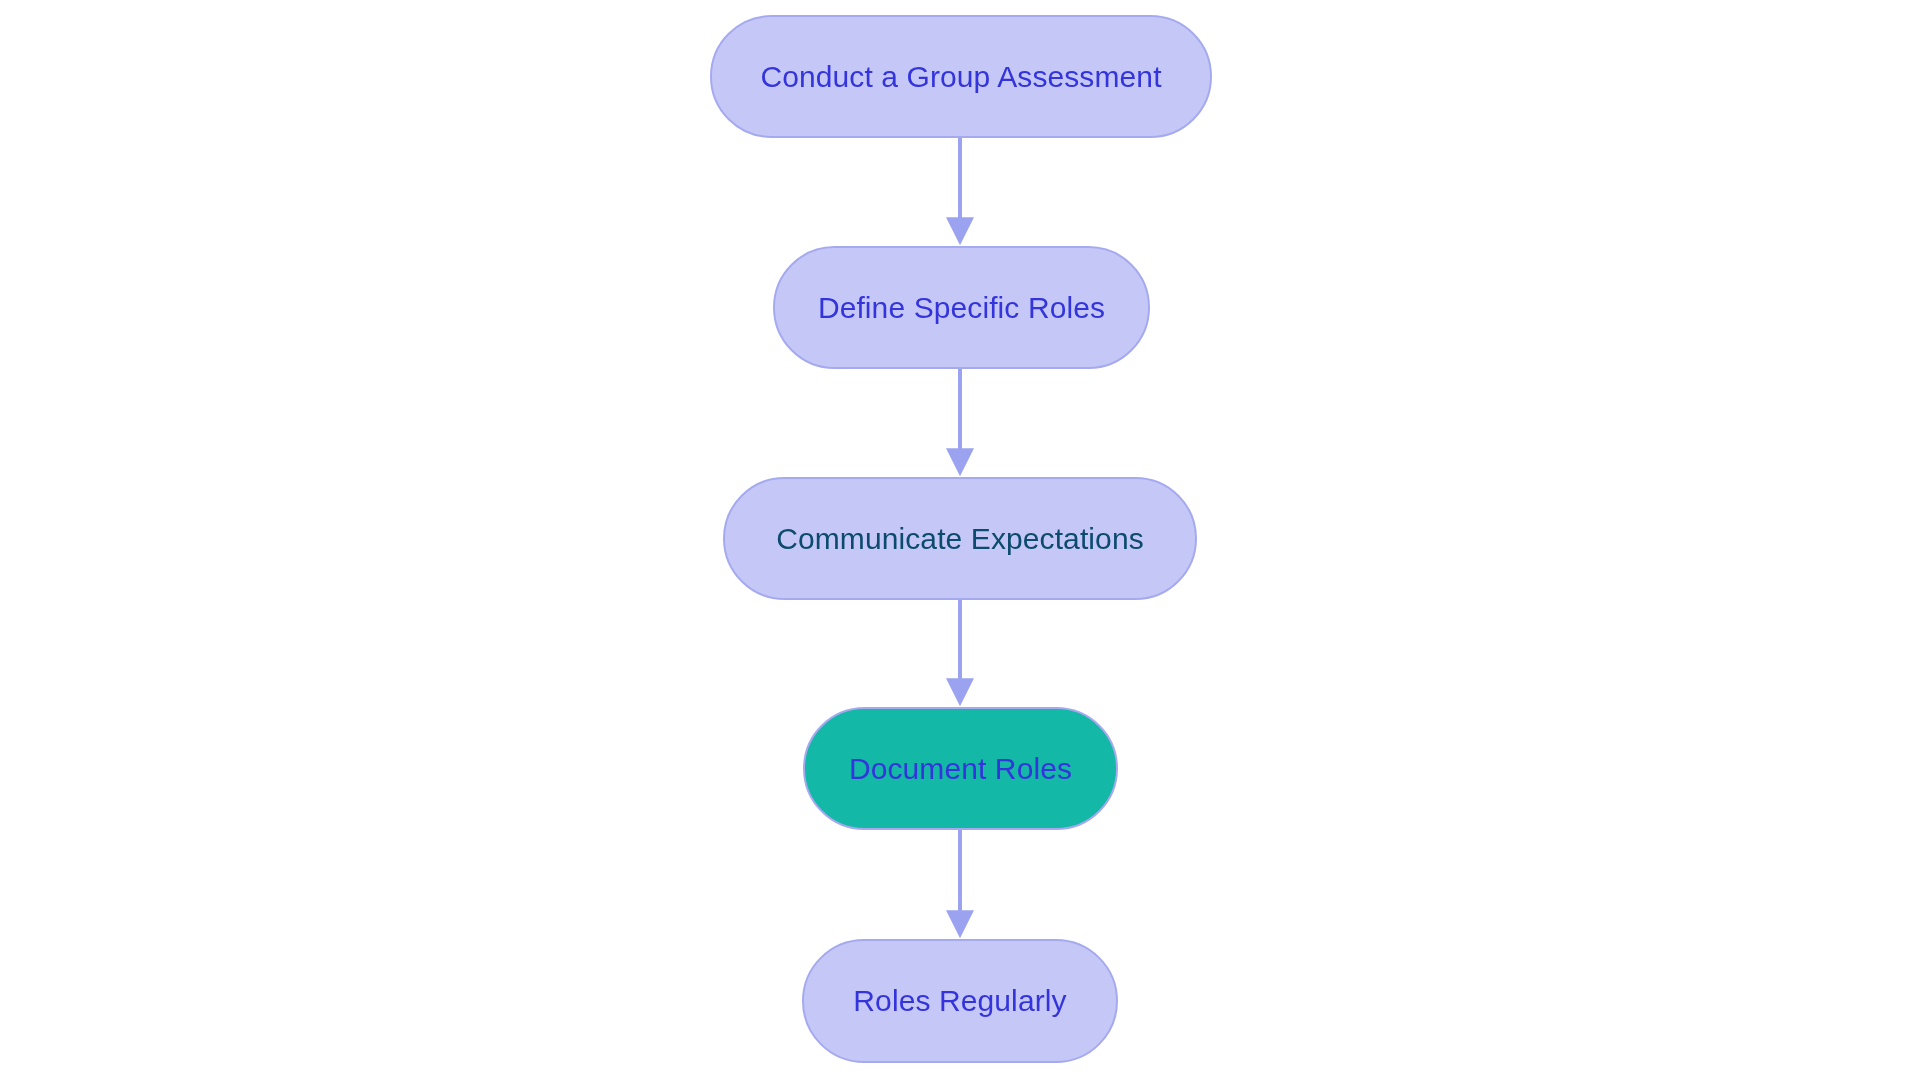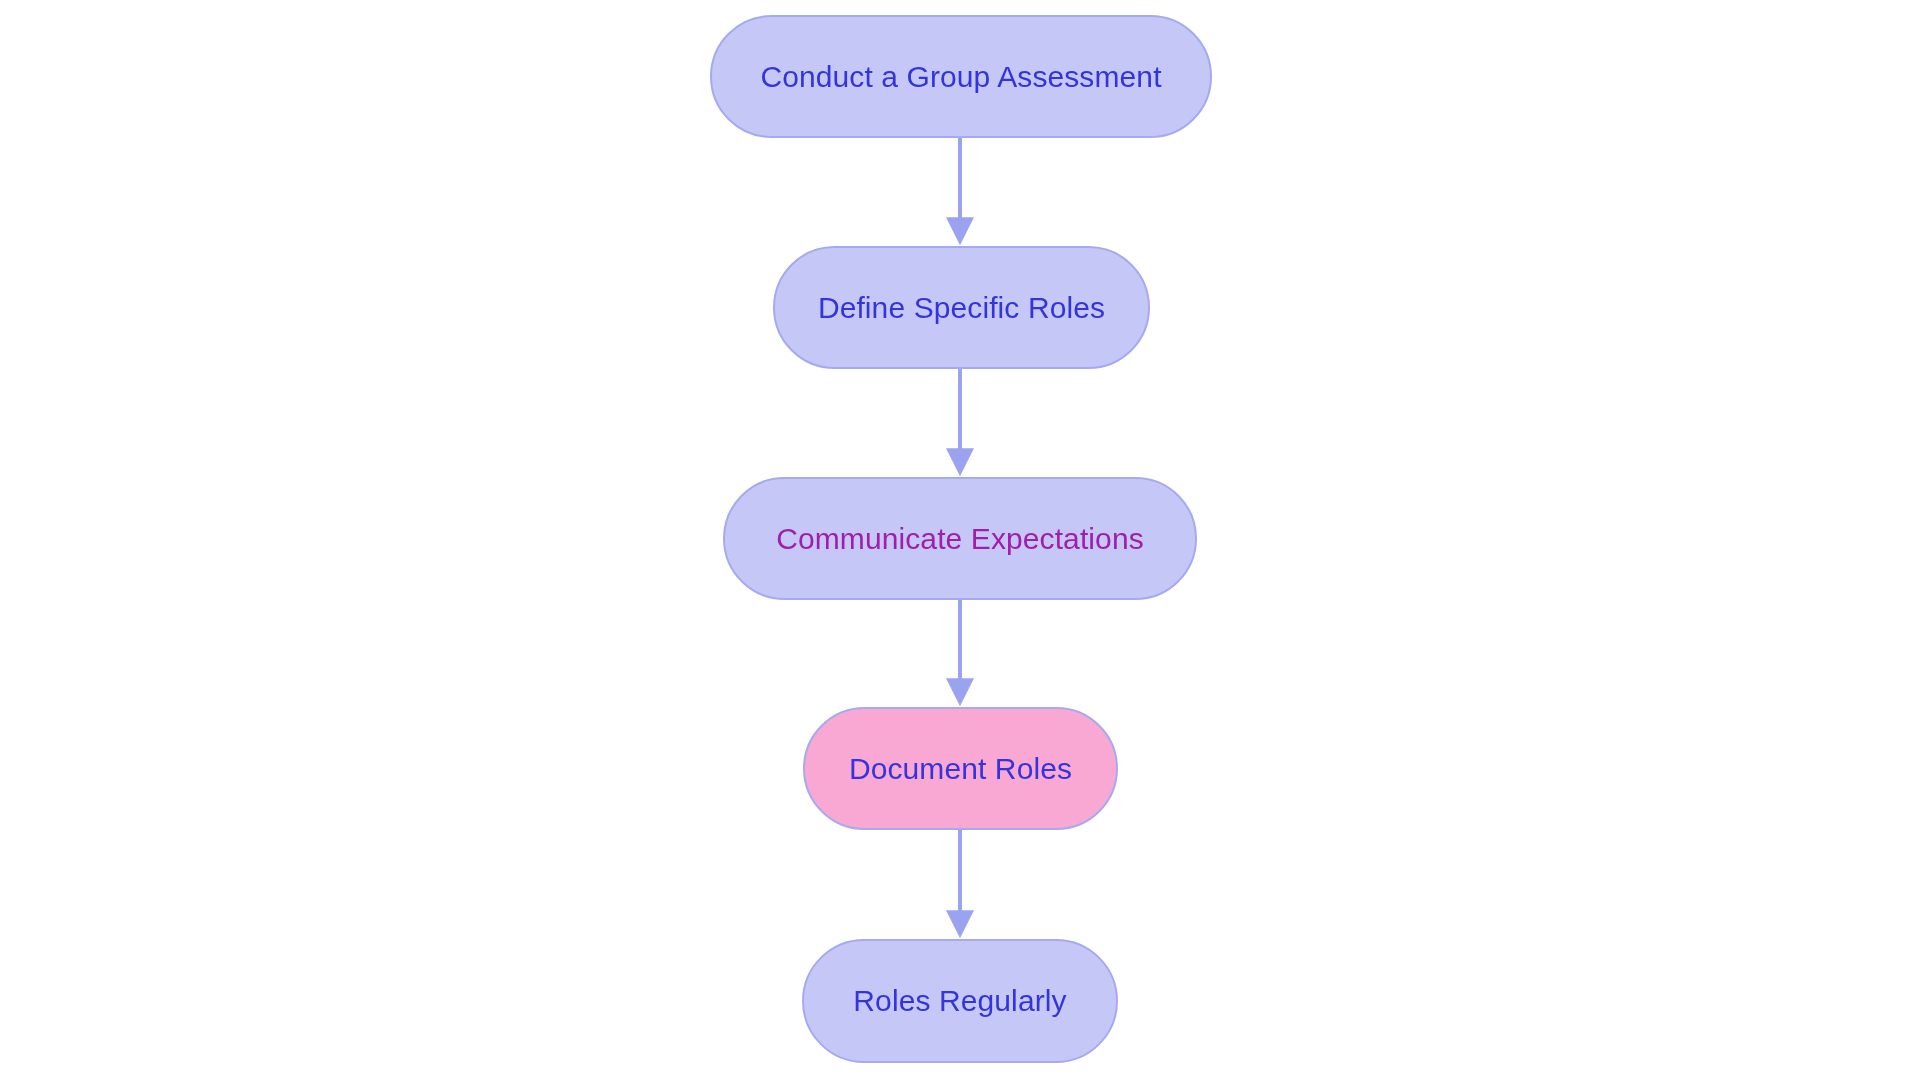--- a/index.html
+++ b/index.html
@@ -79,25 +79,25 @@
   </svg>
 
   <div class="node" id="node-1" style="left: 710px; top: 15px; width: 502px; height: 123px; border-radius: 61.5px; background: rgb(197, 200, 247); border-color: rgb(165, 170, 240); color: rgb(52, 52, 220);">
     <span class="node-label">Conduct a Group Assessment</span>
   </div>
 
   <div class="node" id="node-2" style="left: 773px; top: 246px; width: 377px; height: 123px; border-radius: 61.5px; background: rgb(197, 200, 247); border-color: rgb(165, 170, 240); color: rgb(52, 52, 220);">
     <span class="node-label">Define Specific Roles</span>
   </div>
 
-  <div class="node" id="node-3" style="left: 723px; top: 477px; width: 474px; height: 123px; border-radius: 61.5px; background: rgb(197, 200, 247); border-color: rgb(165, 170, 240); color: #a21caf;">
+  <div class="node" id="node-3" style="left: 723px; top: 477px; width: 474px; height: 123px; border-radius: 61.5px; background: rgb(197, 200, 247); border-color: rgb(165, 170, 240); color: #0c4a6e;">
     <span class="node-label">Communicate Expectations</span>
   </div>
 
-  <div class="node" id="node-4" style="left: 803px; top: 707px; width: 315px; height: 123px; border-radius: 61.5px; background: #f9a8d4; border-color: rgb(165, 170, 240); color: rgb(52, 52, 220);">
+  <div class="node" id="node-4" style="left: 803px; top: 707px; width: 315px; height: 123px; border-radius: 61.5px; background: #14b8a6; border-color: rgb(165, 170, 240); color: rgb(52, 52, 220);">
     <span class="node-label">Document Roles</span>
   </div>
 
   <div class="node" id="node-5" style="left: 802px; top: 939px; width: 316px; height: 124px; border-radius: 62px; background: rgb(197, 200, 247); border-color: rgb(165, 170, 240); color: rgb(52, 52, 220);">
     <span class="node-label">Roles Regularly</span>
   </div>
 
 </div>
 
 </body></html>

